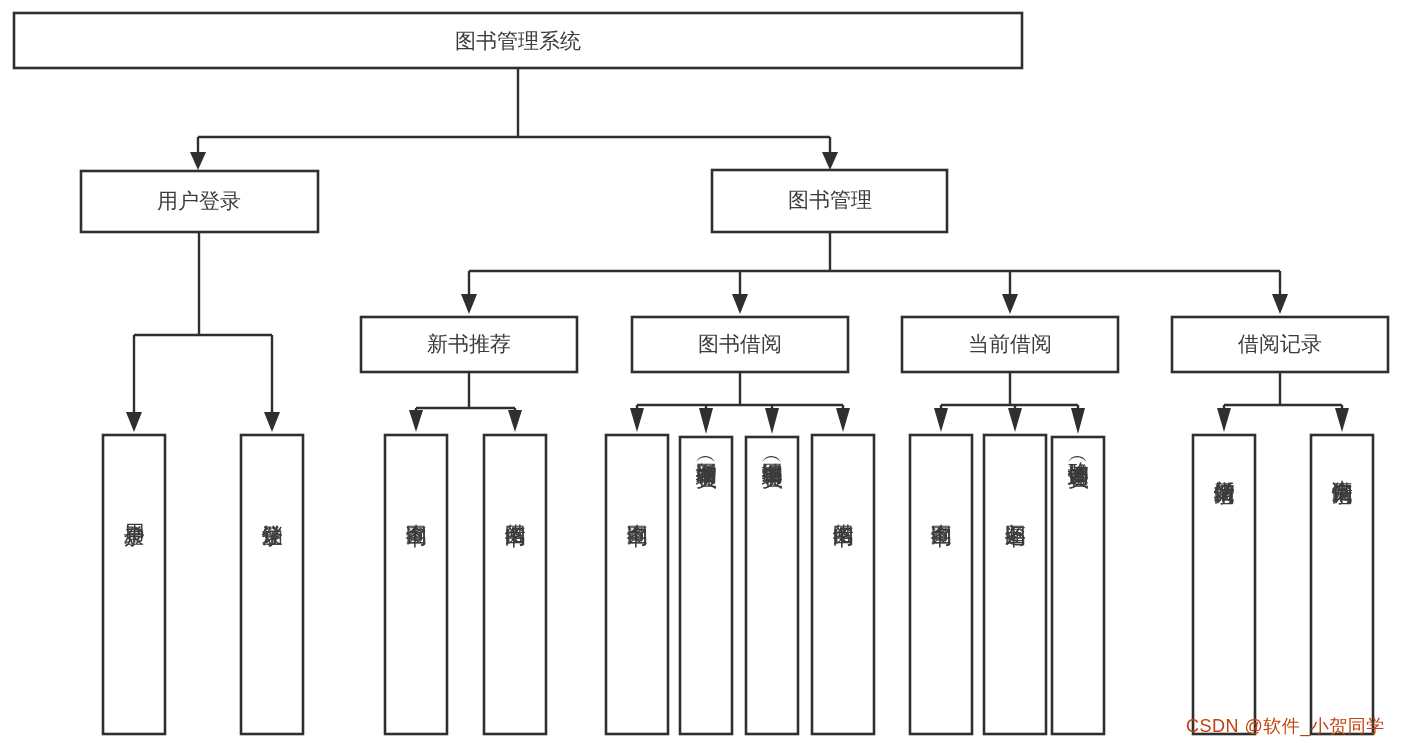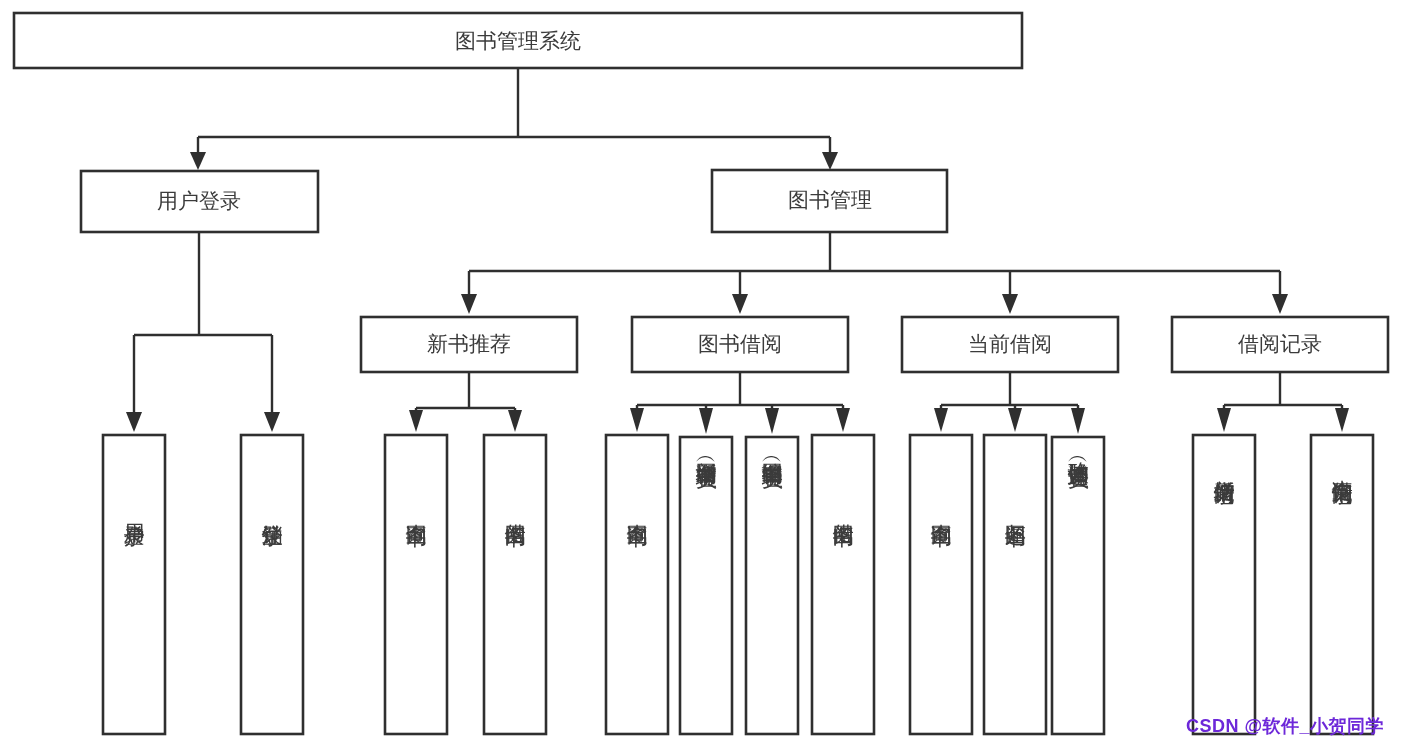--- a/index.html
+++ b/index.html
@@ -64,24 +64,23 @@
     letter-spacing: 1px;
     white-space: nowrap;
     text-align: center;
   }
   .watermark {
     position: absolute;
     left: 1186px;
     top: 714px;
     font-family: "Liberation Sans", "DejaVu Sans", sans-serif;
     font-size: 18px;
-    color: #6d28d9;
+    color: #c2410c;
     white-space: nowrap;
     letter-spacing: 0.5px;
-    font-weight: bold;
   }
 </style>
 </head>
 <body>
 
 <div id="diagram-root">
 
   <svg id="tree-svg" viewBox="0 0 1405 747">
     <defs>
       <marker id="arrow" viewBox="0 0 12 14" refX="6" refY="13.5" markerWidth="12" markerHeight="14" orient="auto-start-reverse" markerUnits="userSpaceOnUse">

